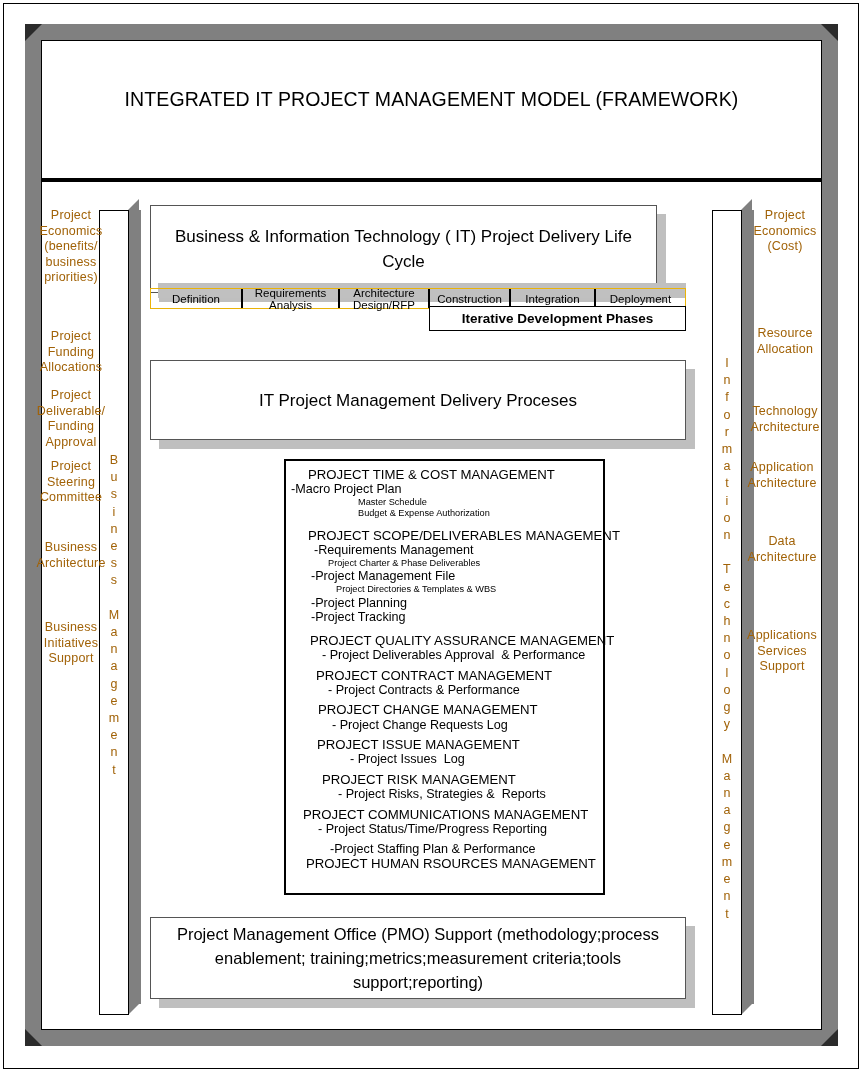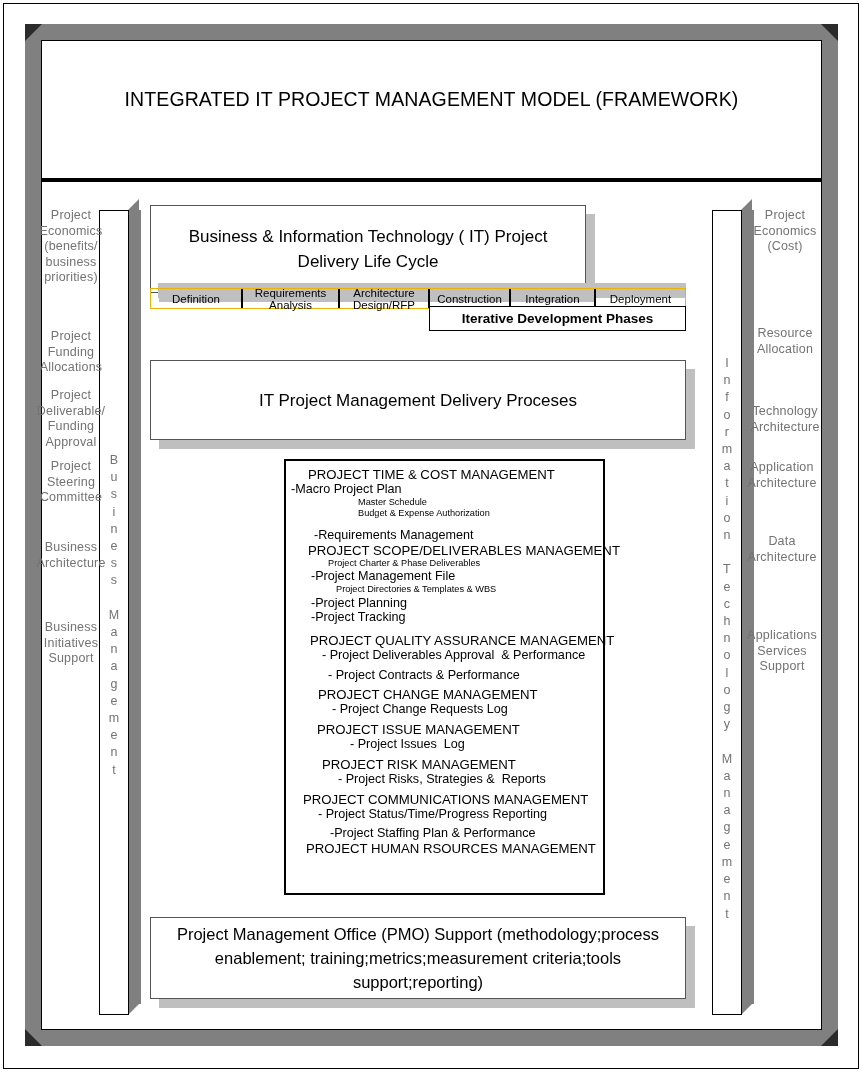--- a/index.html
+++ b/index.html
@@ -29,21 +29,21 @@
   .header-rule{position:absolute;left:42px;top:178px;width:779px;height:4px;background:#000;}
 
   
   .pillar{position:absolute;}
   .pillar .face{position:absolute;left:0;top:11px;background:#fff;border:1px solid #000;
                 box-sizing:border-box;}
   .pillar .side{position:absolute;background:#808080;}
   .pillar .topcap{position:absolute;width:0;height:0;}
 
   .pillar-text{position:absolute;text-align:center;font-size:12.5px;line-height:15.5px;
-               letter-spacing:0.2px;color:#737373;}
+               letter-spacing:0.2px;color:#a16207;}
 
   
   .sbox{position:absolute;}
   .sbox .shadow{position:absolute;left:9px;top:9px;width:100%;height:100%;background:#bfbfbf;}
   .sbox .body{position:absolute;left:0;top:0;width:100%;height:100%;background:#fff;
               border:1px solid #555;box-sizing:border-box;display:flex;align-items:center;
               justify-content:center;}
   .sbox .body .txt{text-align:center;font-size:17px;line-height:25px;color:#000;padding:0 12px;}
 
   
@@ -189,21 +189,21 @@
   <div class="pillar-text" style="left:744px;top:404px;width:82px;white-space:pre-line;">Technology
 Architecture</div>
   <div class="pillar-text" style="left:741px;top:460px;width:82px;white-space:pre-line;">Application
 Architecture</div>
   <div class="pillar-text" style="left:741px;top:534px;width:82px;white-space:pre-line;">Data
 Architecture</div>
   <div class="pillar-text" style="left:741px;top:628px;width:82px;white-space:pre-line;">Applications
 Services
 Support</div>
 
-  <div class="sbox" style="left:150px;top:205px;width:436px;height:88px;">
+  <div class="sbox" style="left:150px;top:205px;width:507px;height:88px;">
     <div class="shadow"></div>
     <div class="body">
       <div class="txt" style="max-width:490px;">Business &amp; Information Technology ( IT) Project Delivery Life Cycle</div>
     </div>
   </div>
 
   <div class="phaserow">
     <div class="graystrip"></div>
     <div class="cells">
       <div class="cell" style="width:92px;white-space:pre-line;">Definition</div>
@@ -231,35 +231,36 @@
   <div class="procbox">
     <div class="inner">
 
       <span class="pl lvl1" style="padding-left:18px;">PROJECT TIME &amp; COST MANAGEMENT</span>
       <span class="pl lvl2" style="padding-left:1px;">-Macro Project Plan</span>
       <span class="pl lvl3" style="padding-left:68px;">Master Schedule</span>
       <span class="pl lvl3" style="padding-left:68px;">Budget &amp; Expense Authorization</span>
 
       <span class="gap"></span>
 
+      <span class="pl lvl1" style="padding-left:18px;">PROJECT SCOPE/DELIVERABLES MANAGEMENT</span>
       <span class="pl lvl2" style="padding-left:24px;">-Requirements Management</span>
-      <span class="pl lvl1" style="padding-left:18px;">PROJECT SCOPE/DELIVERABLES MANAGEMENT</span>
       <span class="pl lvl3" style="padding-left:38px;">Project Charter &amp; Phase Deliverables</span>
       <span class="pl lvl2" style="padding-left:21px;">-Project Management File</span>
       <span class="pl lvl3" style="padding-left:46px;">Project Directories &amp; Templates &amp; WBS</span>
       <span class="pl lvl2" style="padding-left:21px;">-Project Planning</span>
       <span class="pl lvl2" style="padding-left:21px;">-Project Tracking</span>
 
       <span class="gap"></span>
 
       <span class="pl lvl1" style="padding-left:20px;">PROJECT QUALITY ASSURANCE MANAGEMENT</span>
       <span class="pl lvl2" style="padding-left:32px;">- Project Deliverables Approval  &amp; Performance</span>
 
       <span class="gap-sm"></span>
 
+      <span class="pl lvl1" style="padding-left:26px;">PROJECT CONTRACT MANAGEMENT</span>
       <span class="pl lvl2" style="padding-left:38px;">- Project Contracts &amp; Performance</span>
 
       <span class="gap-sm"></span>
 
       <span class="pl lvl1" style="padding-left:28px;">PROJECT CHANGE MANAGEMENT</span>
       <span class="pl lvl2" style="padding-left:42px;">- Project Change Requests Log</span>
 
       <span class="gap-sm"></span>
 
       <span class="pl lvl1" style="padding-left:27px;">PROJECT ISSUE MANAGEMENT</span>

